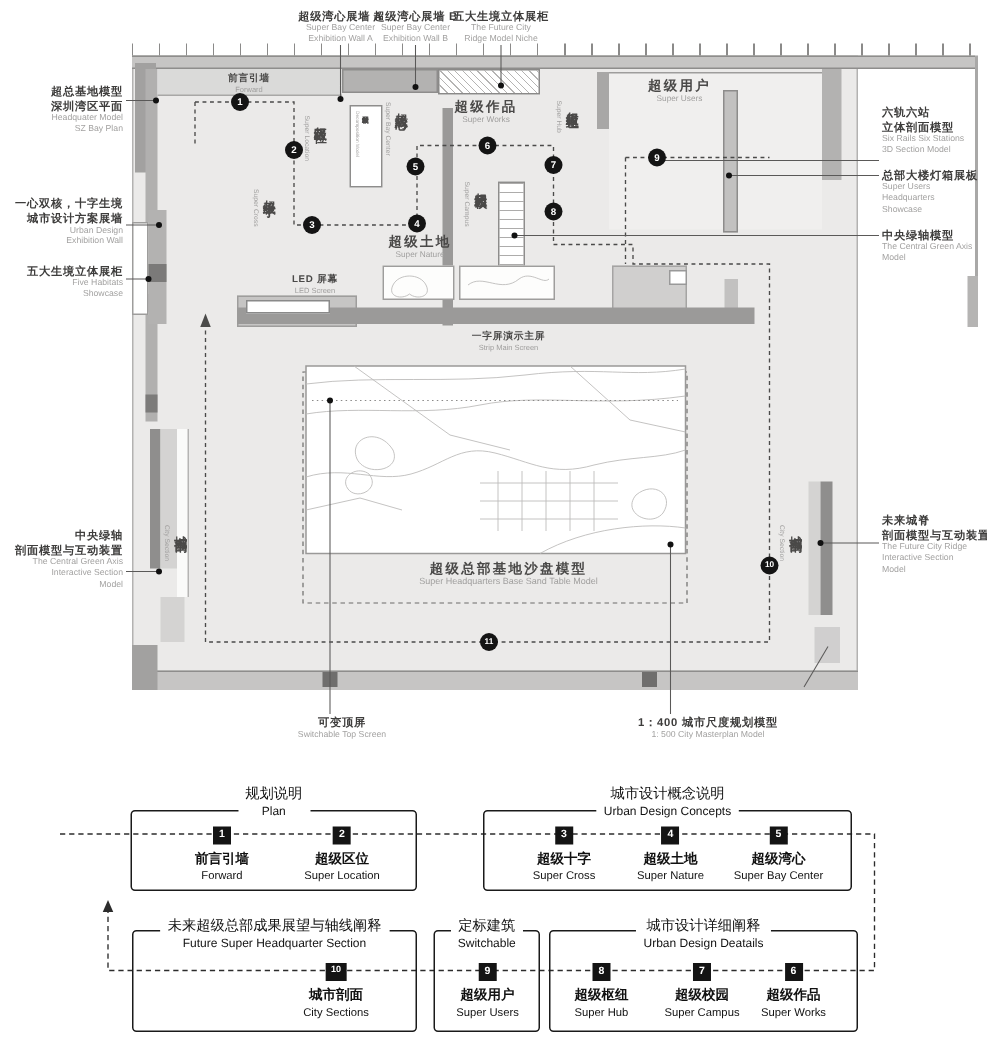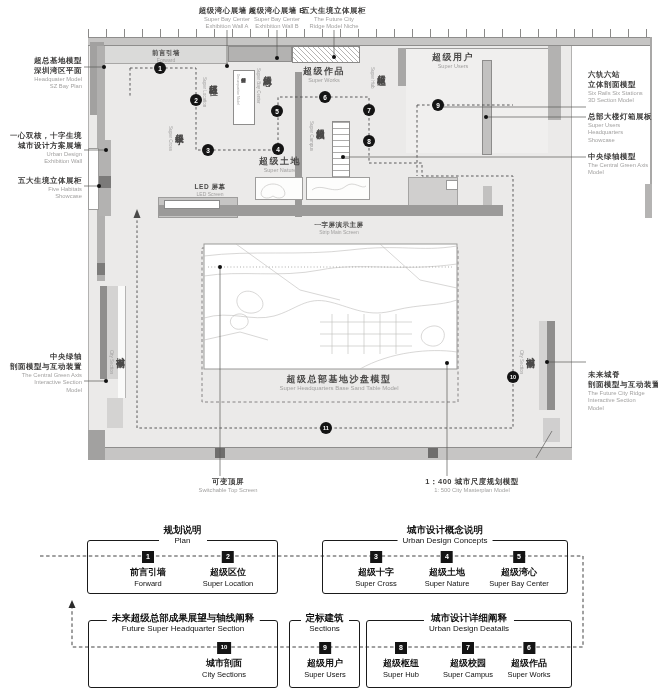--- a/index.html
+++ b/index.html
@@ -26,21 +26,21 @@
 .co .e{font-size:5.8px;color:#a3a2a1;white-space:nowrap}
 .co.r{text-align:right}.co.l{text-align:left}.co.ctr{text-align:center}
 
 .bc{position:absolute;z-index:9;width:12px;height:12px;border-radius:50%;background:#141414;color:#fff;font-size:6.5px;font-weight:700;display:flex;align-items:center;justify-content:center}
 .bc.w2{font-size:5.5px}
 .bs{width:12px;height:12px;background:#141414;color:#fff;font-size:7px;font-weight:700;display:flex;align-items:center;justify-content:center}
 .bs.w2{width:14px;font-size:6px}
 
 .lgbox{position:absolute;z-index:7;border:1.3px solid #1a1a1a;border-radius:3px}
 .lgtitle{position:absolute;left:50%;transform:translateX(-50%);background:#fff;padding:0 5px;text-align:center;white-space:nowrap;line-height:1.15;z-index:8}
-.lgtitle .tc{font-size:9.5px;font-weight:700;color:#111}
+.lgtitle .tc{font-size:9.5px;font-weight:400;color:#111}
 .lgtitle .te{font-size:8px;color:#111}
 .litem{position:absolute;transform:translateX(-50%);text-align:center;white-space:nowrap;line-height:1.3;z-index:9}
 .litem .bs{position:relative;margin:0 auto 4px}
 .litem .lc{font-size:9px;font-weight:700;color:#111}
 .litem .le{font-size:7.5px;color:#111}
 .hatch{background-image:repeating-linear-gradient(45deg,#b5b4b3 0,#b5b4b3 .6px,transparent .6px,transparent 3.5px)}
 .rungs{background-image:repeating-linear-gradient(to bottom,#adacab 0,#adacab 1px,transparent 1px,transparent 6px)}
 .ticks{background-image:repeating-linear-gradient(to right,#8b8a89 0,#8b8a89 1px,transparent 1px,transparent 18px)}
 </style>
 </head>
@@ -198,21 +198,21 @@
     <div class="c">总部大楼灯箱展板</div>
     <div class="e">Super Users</div>
     <div class="e">Headquarters</div>
     <div class="e">Showcase</div>
   </div>
   <div class="co l" style="left:588px;top:152px;width:68px">
     <div class="c">中央绿轴模型</div>
     <div class="e">The Central Green Axis</div>
     <div class="e">Model</div>
   </div>
-  <div class="co l" style="left:588px;top:370px;width:68px">
+  <div class="co l" style="left:588px;top:342px;width:68px">
     <div class="c">未来城脊</div>
     <div class="c">剖面模型与互动装置</div>
     <div class="e">The Future City Ridge</div>
     <div class="e">Interactive Section</div>
     <div class="e">Model</div>
   </div>
 
   <div class="co ctr" style="left:183px;top:477px;width:90px">
     <div class="c">可变顶屏</div>
     <div class="e">Switchable Top Screen</div>
@@ -343,21 +343,21 @@
     <div class="litem" style="left:135px;top:21px">
       <div class="bs w2">10</div>
       <div class="lc">城市剖面</div>
       <div class="le">City Sections</div>
     </div>
   </div>
 
   <div class="lgbox" style="left:289px;top:620px;width:71px;height:68px">
     <div class="lgtitle" style="top:-8px">
       <div class="tc">定标建筑</div>
-      <div class="te">Sections</div>
+      <div class="te">Switchable</div>
     </div>
     <div class="litem" style="left:35px;top:21px">
       <div class="bs">9</div>
       <div class="lc">超级用户</div>
       <div class="le">Super Users</div>
     </div>
   </div>
 
   <div class="lgbox" style="left:366px;top:620px;width:206px;height:68px">
     <div class="lgtitle" style="top:-8px">

